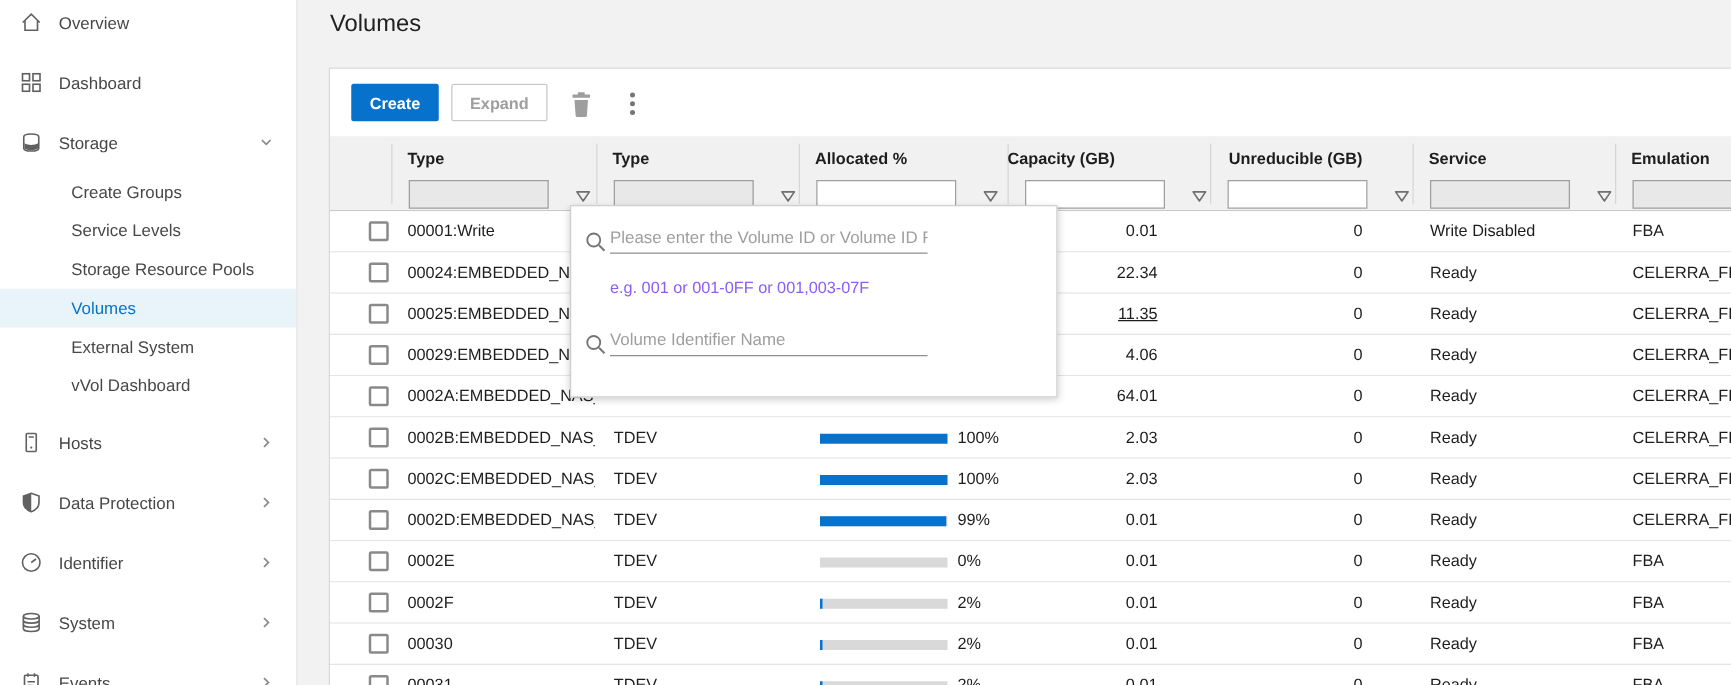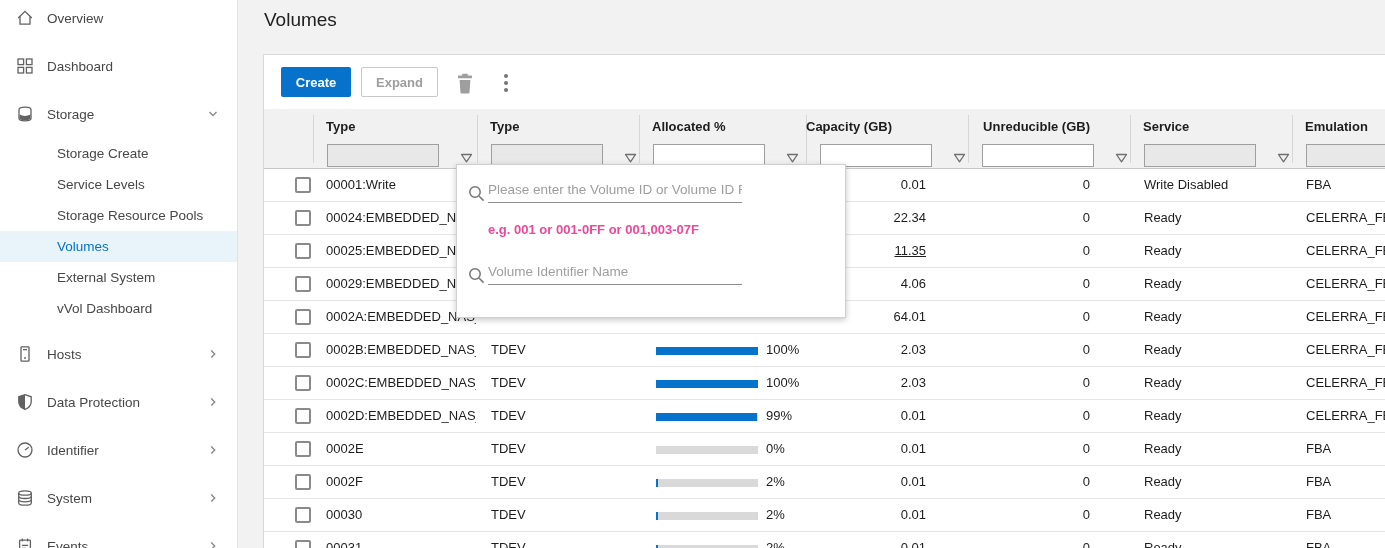--- a/index.html
+++ b/index.html
@@ -108,21 +108,21 @@
     position: absolute; left: 31px; width: 254px; background: transparent;
     border: none; border-bottom: 1px solid #8f8f8f; border-radius: 0;
     font: 13.5px "Liberation Sans", sans-serif; color: #333; padding: 0 0 5px 0; outline: none;
   }
   .pop-field::placeholder { color: #9e9e9e; opacity: 1; }
   #pop-field-1 { top: 17px; }
   #pop-field-2 { top: 99px; }
   .pop-icon { position: absolute; left: 11px; color: #757575; }
   #pop-icon-1 { top: 20px; }
   #pop-icon-2 { top: 102px; }
-  #pop-example { position: absolute; left: 31px; top: 57px; font-size: 13px; font-weight: 700; color: #ec4899; }
+  #pop-example { position: absolute; left: 31px; top: 57px; font-size: 13px; font-weight: 400; color: #8b5cf6; }
 </style>
 </head>
 <body>
 
 <nav id="sidebar">
   <div class="nav-list" id="nav-list">
       <div class="nav-item lvl1">
         <span class="nav-icon">
           <svg width="20" height="20" viewBox="0 0 20 20" fill="none" stroke="currentColor" stroke-width="1.3">
             <path d="M3.2 10 L10 3.4 L16.8 10"></path>
@@ -150,21 +150,21 @@
           </svg>
         </span>
         <span class="nav-label">Storage</span>
         <span class="nav-chevron">
           <svg width="16" height="16" viewBox="0 0 16 16" fill="none" stroke="currentColor" stroke-width="1.4">
             <polyline points="4.5,6 8,9.5 11.5,6"></polyline>
           </svg>
         </span>
       </div>
       <div class="nav-item lvl2">
-        <span class="nav-label">Storage Create</span>
+        <span class="nav-label">Create Groups</span>
       </div>
       <div class="nav-item lvl2">
         <span class="nav-label">Service Levels</span>
       </div>
       <div class="nav-item lvl2">
         <span class="nav-label">Storage Resource Pools</span>
       </div>
       <div class="nav-item lvl2 selected">
         <span class="nav-label">Volumes</span>
       </div>

